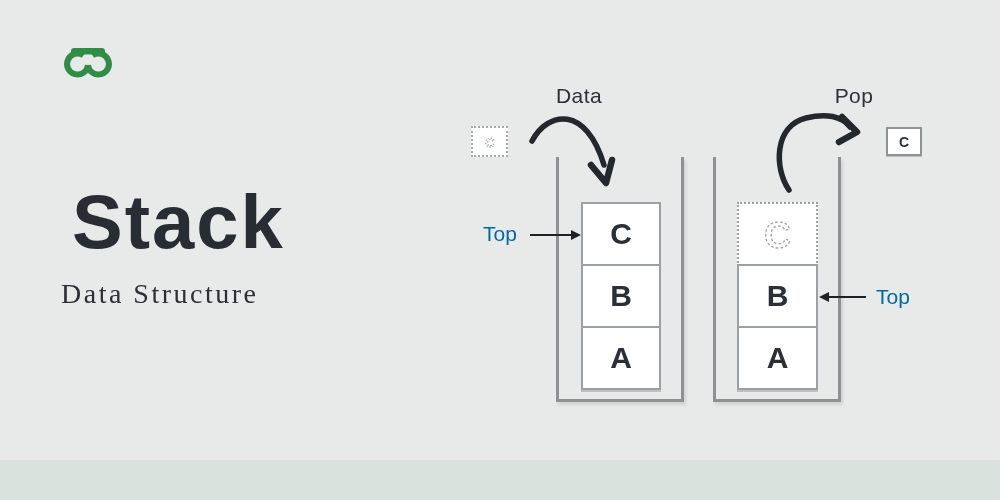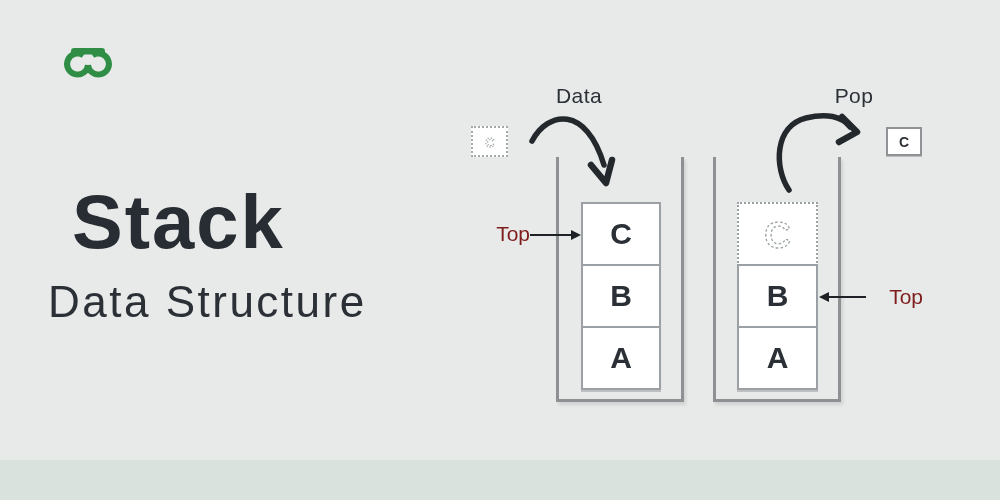--- a/index.html
+++ b/index.html
@@ -7,22 +7,22 @@
     position:relative;width:1000px;height:500px;overflow:hidden;
     background:#e8e9e9;font-family:"Liberation Sans",sans-serif;color:#2b3036;
   }
   .band{position:absolute;left:0;top:460px;width:1000px;height:40px;background:#dae2dd;}
   .logo{position:absolute;left:62px;top:45px;}
   .title-main{
     position:absolute;left:60px;top:184px;font-size:76px;font-weight:700;
     letter-spacing:2px;line-height:1;color:#282d33;margin-left:12px;
   }
   .title-sub{
-    position:absolute;left:48px;top:280px;font-size:44px;font-weight:400;
-    letter-spacing:2.5px;line-height:1;color:#2b3036;
+    position:absolute;left:61px;top:280px;font-size:28px;font-weight:400;
+    letter-spacing:2.5px;line-height:1;color:#2b3036;font-family:Liberation Serif, serif;
   }
   .op-label{
     position:absolute;top:84px;width:80px;text-align:center;
     font-size:21px;font-weight:500;letter-spacing:.4px;color:#2b3137;
   }
   .op-label.push{left:539px;}
   .op-label.pop{left:814px;}
   .container{
     position:absolute;top:157px;width:128px;height:245px;box-sizing:border-box;
     border-left:3px solid #8e9193;border-right:3px solid #8e9193;border-bottom:3px solid #8e9193;
@@ -48,22 +48,22 @@
     background:#ffffff;border:2px dotted #a5a9ac;
     display:flex;align-items:center;justify-content:center;
   }
   .popped-box{
     position:absolute;left:886px;top:127px;width:36px;height:29px;box-sizing:border-box;
     background:#ffffff;border:2px solid #8f9396;box-shadow:0 1px 0 rgba(110,115,118,0.35);
     display:flex;align-items:center;justify-content:center;
     font-size:14px;font-weight:700;color:#2b3036;
   }
   .top-label{
-    position:absolute;width:60px;text-align:right;
-    font-size:21px;font-weight:400;color:#7f1d1d;
+    position:absolute;width:60px;text-align:center;
+    font-size:21px;font-weight:400;color:#0369a1;
   }
   .top-label.left{left:470px;top:222px;}
   .top-label.right{left:863px;top:285px;}
   .abs{position:absolute;}
   svg{display:block;}
 </style>
 </head>
 <body>
 
 <div class="canvas">

